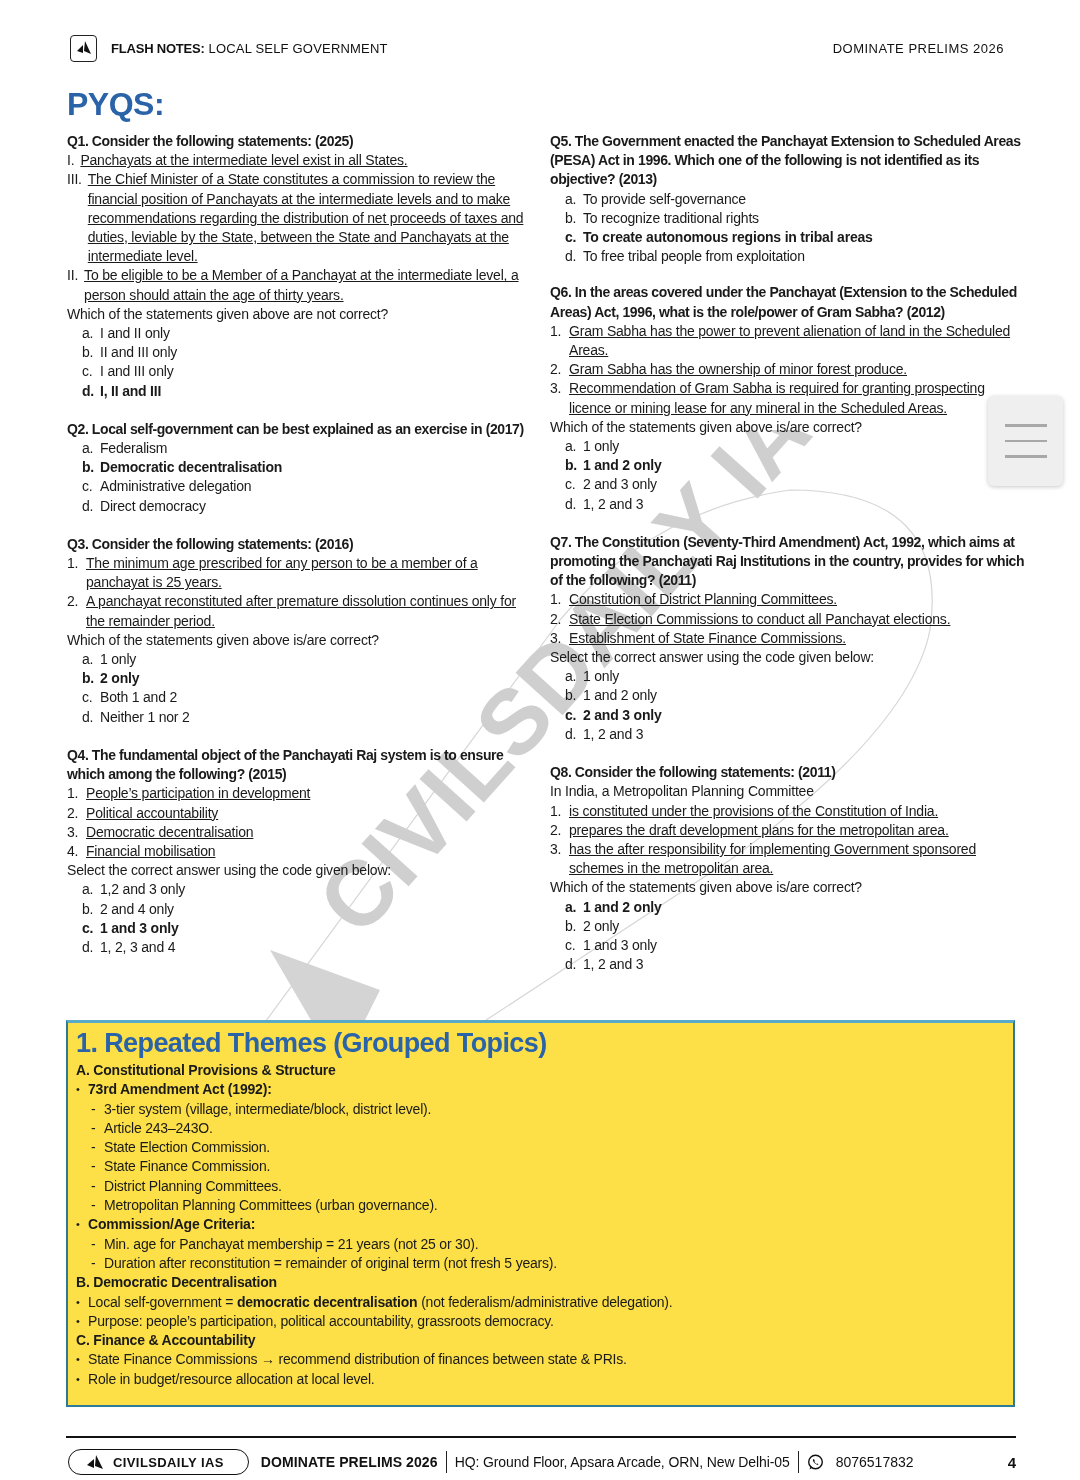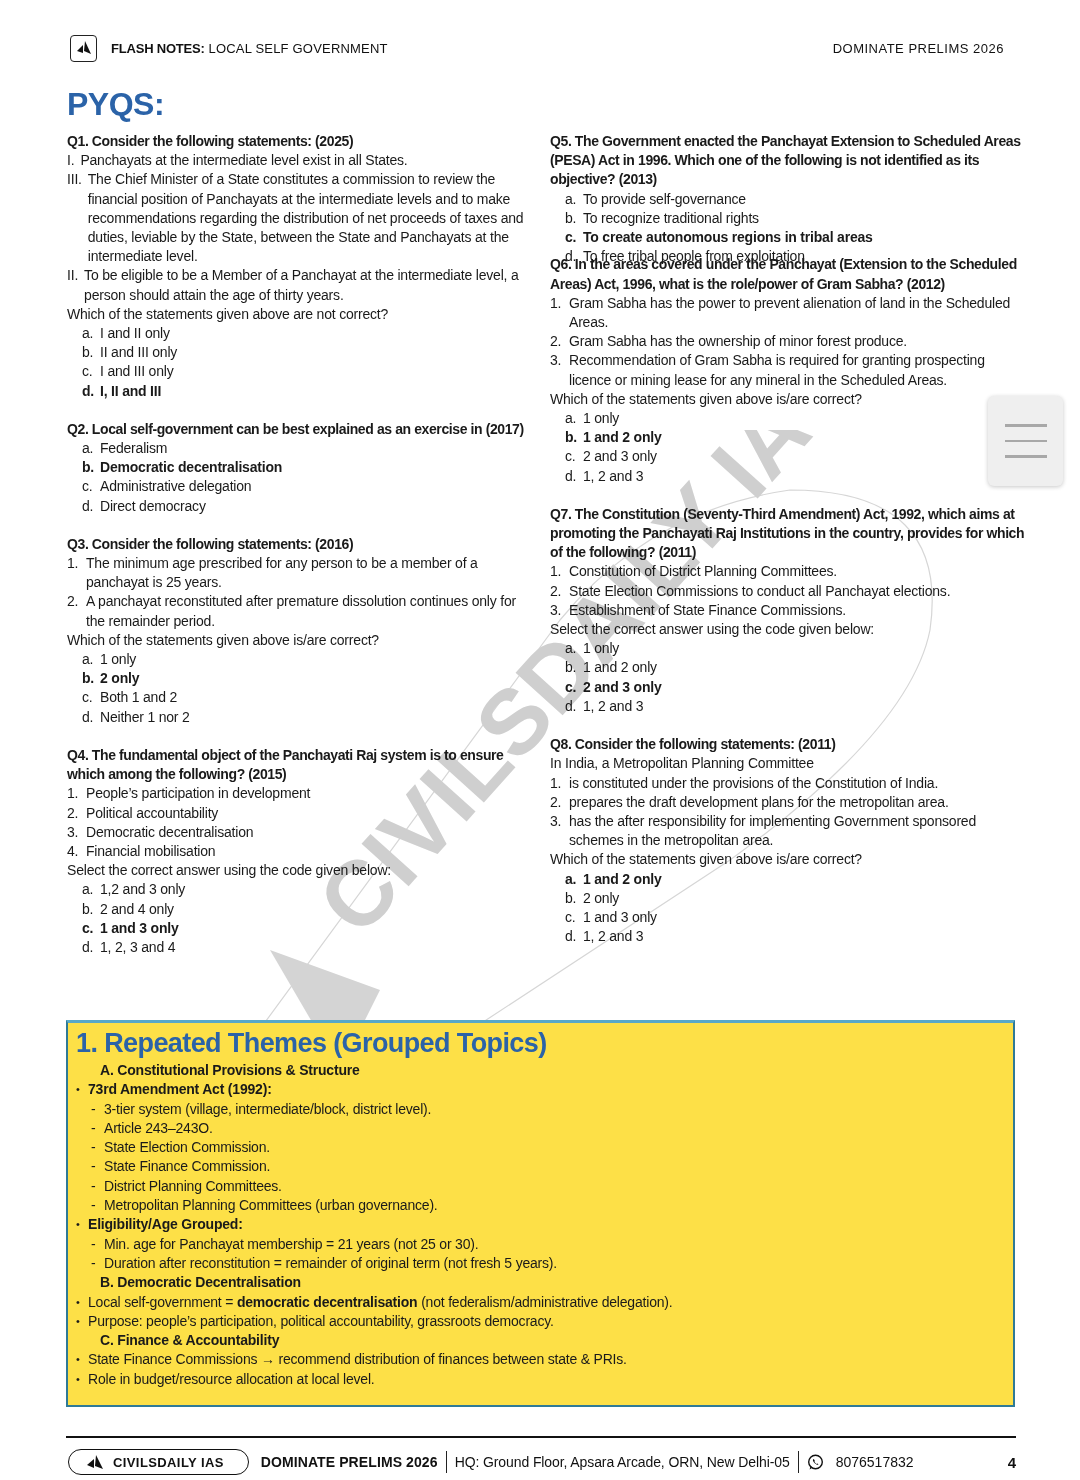--- a/index.html
+++ b/index.html
@@ -16,31 +16,31 @@
   .pyqs-title { position: absolute; top: 86px; left: 67px; font-size: 32px; font-weight: 700; color: #2b63a8; letter-spacing: -0.5px; }
 
   .col { position: absolute; font-size: 14px; line-height: 19.2px; letter-spacing: -0.2px; }
   .col-left { top: 132px; left: 67px; width: 470px; }
   .col-right { top: 132px; left: 550px; width: 475px; }
   .q { margin-bottom: 19px; }
   .q-title { font-weight: 700; letter-spacing: -0.4px; }
   .stmt { display: flex; }
   .stmt .num { flex: 0 0 auto; min-width: 19px; }
   .stmt.roman .num { min-width: 0; padding-right: 6px; }
-  .stmt .txt { flex: 1; }
+  .stmt .txt { flex: 1; text-decoration: underline; }
   .prompt { }
   .opt { padding-left: 15px; display: flex; }
   .opt .lt { min-width: 18px; }
   .opt.correct { font-weight: 700; }
 
   .watermark { position: absolute; left: 230px; top: 430px; width: 760px; height: 640px; pointer-events: none; }
 
   .themes-box { position: absolute; top: 1020px; left: 66px; width: 949px; height: 387px; background: #fde047; border: 2px solid #2f7a96; border-top: 3px solid #59a9c9; padding: 2px 8px; font-size: 14px; line-height: 19.3px; letter-spacing: -0.2px; }
   .themes-title { font-size: 27px; font-weight: 700; color: #2b63a8; line-height: 36px; letter-spacing: -0.6px; }
-  .sec-head { font-weight: 700; margin-left: 24px; }
+  .sec-head { font-weight: 700; }
   .bullet { display: flex; }
   .bullet .dot { width: 12px; flex: 0 0 12px; font-size: 11px; }
   .bullet.bold .btxt { font-weight: 700; }
   .dash { padding-left: 15px; display: flex; }
   .dash .d { width: 13px; }
 
   .menu-fab { position: absolute; top: 396px; left: 988px; width: 75px; height: 90px; background: #efefef; border-radius: 6px; box-shadow: 0 1px 4px rgba(0,0,0,0.22); display: flex; flex-direction: column; align-items: center; justify-content: center; gap: 13px; }
   .menu-fab span { display: block; width: 42px; height: 2.5px; background: #a8a8a8; }
 
   .footer-rule { position: absolute; top: 1436px; left: 66px; width: 950px; height: 2px; background: #111; }
@@ -193,21 +193,21 @@
       </div>
     <div class="opt">
         <span class="lt">d.</span>
         <span>1, 2, 3 and 4</span>
       </div>
   </div>
 </div>
 
 <div class="col col-right">
 
-  <div class="q" style="margin-bottom:8px">
+  <div class="q" style="margin-bottom:36px">
     <div class="q-title">Q5. The Government enacted the Panchayat Extension to Scheduled Areas (PESA) Act in 1996. Which one of the following is not identified as its objective? (2013)</div>
     <div class="opt">
         <span class="lt">a.</span>
         <span>To provide self-governance</span>
       </div>
     <div class="opt">
         <span class="lt">b.</span>
         <span>To recognize traditional rights</span>
       </div>
     <div class="opt correct">
@@ -353,21 +353,21 @@
   <div class="dash">
       <span class="d">-</span>
       <span>District Planning Committees.</span>
     </div>
   <div class="dash">
       <span class="d">-</span>
       <span>Metropolitan Planning Committees (urban governance).</span>
     </div>
   <div class="bullet bold">
       <span class="dot">•</span>
-      <span class="btxt">Eligibility/Age Grouped:</span>
+      <span class="btxt">Commission/Age Criteria:</span>
     </div>
   <div class="dash">
       <span class="d">-</span>
       <span>Min. age for Panchayat membership = 21 years (not 25 or 30).</span>
     </div>
   <div class="dash">
       <span class="d">-</span>
       <span>Duration after reconstitution = remainder of original term (not fresh 5 years).</span>
     </div>
   <div class="sec-head">B. Democratic Decentralisation</div>

